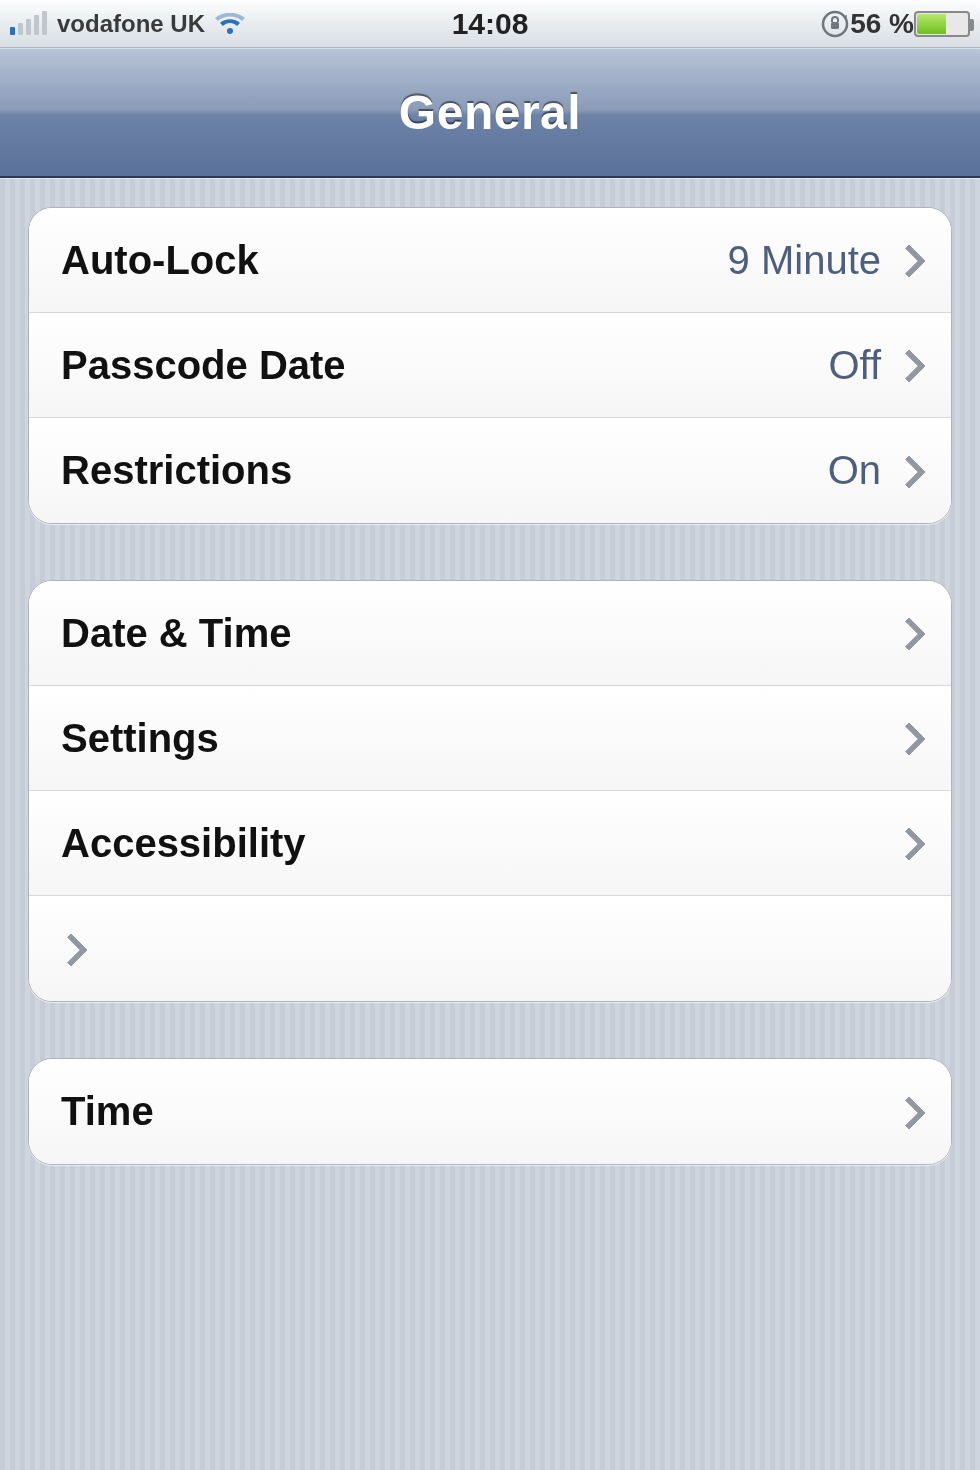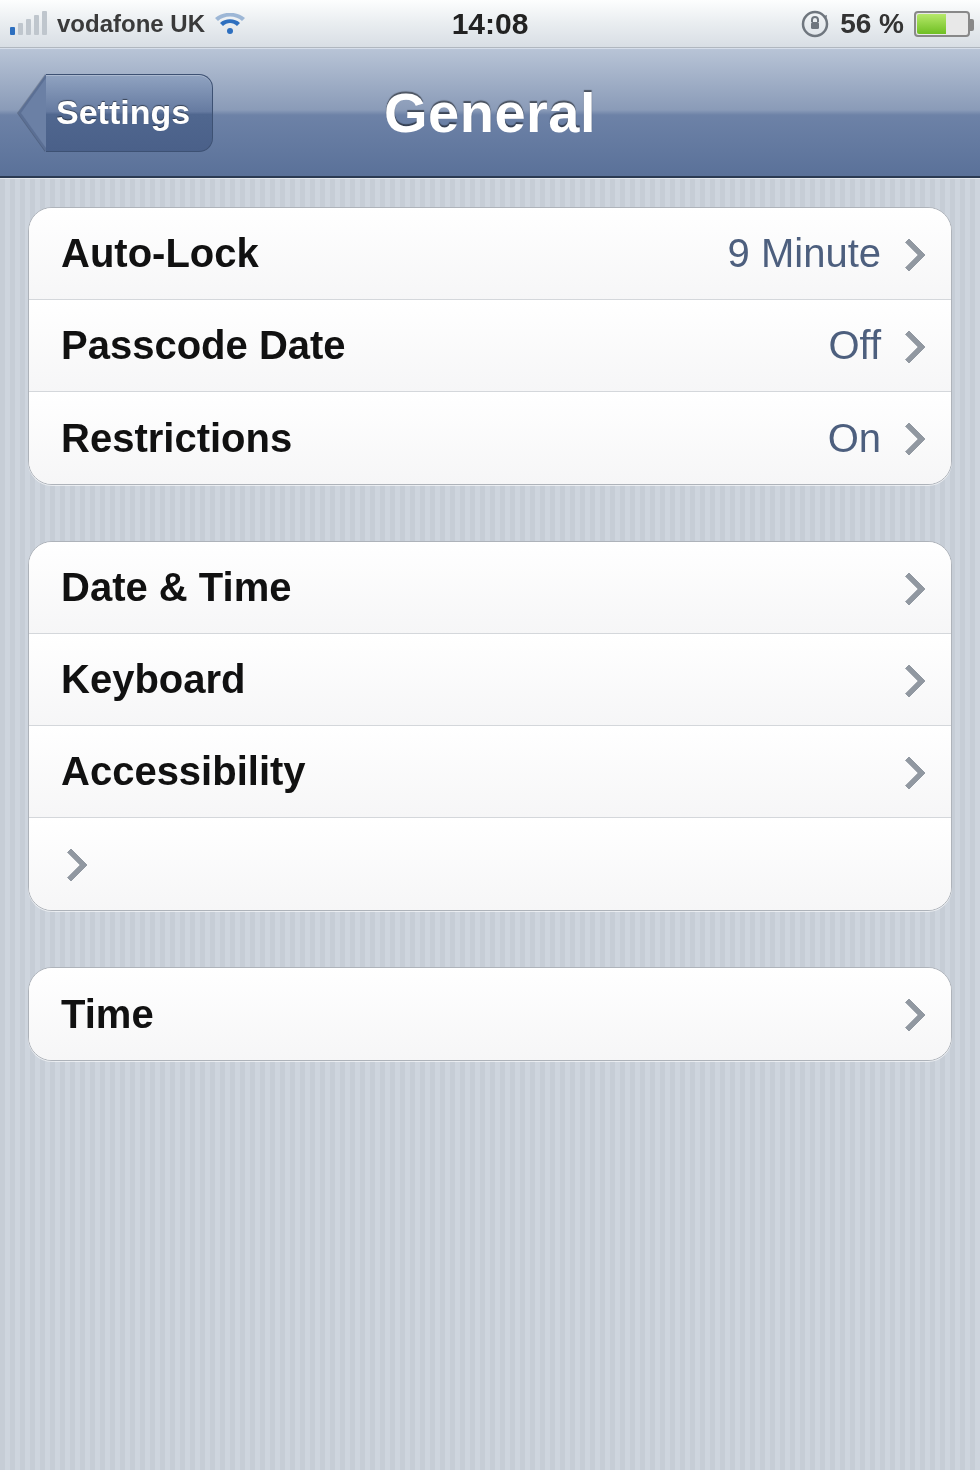--- a/index.html
+++ b/index.html
@@ -25,42 +25,42 @@
   .signal-bars span.on { background: #2d6fbf; }
   .signal-bars span:nth-child(1){height:8px}
   .signal-bars span:nth-child(2){height:12px}
   .signal-bars span:nth-child(3){height:16px}
   .signal-bars span:nth-child(4){height:20px}
   .signal-bars span:nth-child(5){height:24px}
   .carrier { font-size: 24px; font-weight: 600; color: #3a3a3a;}
   .wifi-icon { width: 30px; height: 24px; position: relative; }
   .wifi-icon svg { width: 100%; height: 100%; }
   .status-center { position: absolute; left: 50%; transform: translateX(-50%); font-size: 30px; font-weight: 700; color:#222;}
-  .status-right { display: flex; align-items: center; gap: 10px; justify-content: flex-end; flex:1;}
+  .status-right { display: flex; align-items: center; gap: 0; justify-content: flex-end; flex:1;}
   .lock-rot { width: 30px; height: 30px; }
   .lock-rot svg { width:100%; height:100%; }
   .batt-pct { font-size: 28px; font-weight:600; color:#333; }
   .battery { width: 56px; height: 26px; border: 2px solid #888; border-radius: 4px; position: relative; background:#e8e8e8;}
   .battery::after { content:""; position:absolute; right:-6px; top:6px; width:4px; height:12px; background:#888; border-radius:0 2px 2px 0;}
   .battery .fill { position:absolute; left:1px; top:1px; bottom:1px; width:56%; background: linear-gradient(to bottom,#b6e86a,#6fbf23); border-radius:2px 0 0 2px;}
 
   
   .nav-bar {
     height: 130px;
     background: linear-gradient(to bottom, #b8c4d6 0%, #8a9bb8 48%, #6d82a7 52%, #5a7199 100%);
     border-top: 1px solid #d6deea;
     border-bottom: 2px solid #2b3a52;
     position: relative;
     display: flex;
     align-items: center;
     justify-content: center;
   }
   .nav-title {
     color: #fff;
-    font-size: 56px;
+    font-size: 48px;
     font-weight: 700;
     text-shadow: 0 -2px 1px rgba(0,0,0,0.5);
     letter-spacing: 0.5px;
   }
   .back-button {
     position: absolute;
     left: 18px;
     top: 50%;
     transform: translateY(-50%);
     height: 78px;
@@ -111,21 +111,21 @@
     background: #fbfbfc;
     border: 1px solid #aeb3ba;
     border-radius: 24px;
     overflow: hidden;
     margin-bottom: 56px;
     box-shadow: 0 1px 0 rgba(255,255,255,0.6);
   }
   .row {
     display: flex;
     align-items: center;
-    height: 92px;
+    height: 105px;
     padding: 0 28px 0 32px;
     border-bottom: 1px solid #d4d7db;
     background: linear-gradient(to bottom, #ffffff, #f6f6f7);
     cursor: pointer;
   }
   .row:last-child { border-bottom: none; }
   .row-label {
     flex: 1;
     font-size: 40px;
     font-weight: 700;
@@ -184,26 +184,20 @@
         </svg>
     </div>
     <div class="batt-pct">56 %</div>
     <div class="battery">
         <div class="fill"></div>
       </div>
   </div>
 </div>
 
 <div class="nav-bar">
-  <div class="back-button">
-    <div class="back-arrow"></div>
-    <div class="back-body">
-        <span>Settings</span>
-      </div>
-  </div>
   <div class="nav-title">General</div>
 </div>
 
 <div class="content">
 
   <div class="group">
     <div class="row">
       <div class="row-label">Auto-Lock</div>
       <div class="row-value">9 Minute</div>
       <div class="chevron"></div>
@@ -219,21 +213,21 @@
       <div class="chevron"></div>
     </div>
   </div>
 
   <div class="group">
     <div class="row">
       <div class="row-label">Date &amp; Time</div>
       <div class="chevron"></div>
     </div>
     <div class="row">
-      <div class="row-label">Keyboard</div>
+      <div class="row-label">Settings</div>
       <div class="chevron"></div>
     </div>
     <div class="row">
       <div class="row-label">Accessibility</div>
       <div class="chevron"></div>
     </div>
     <div class="row">
       <div class="chevron"></div>
     </div>
   </div>

